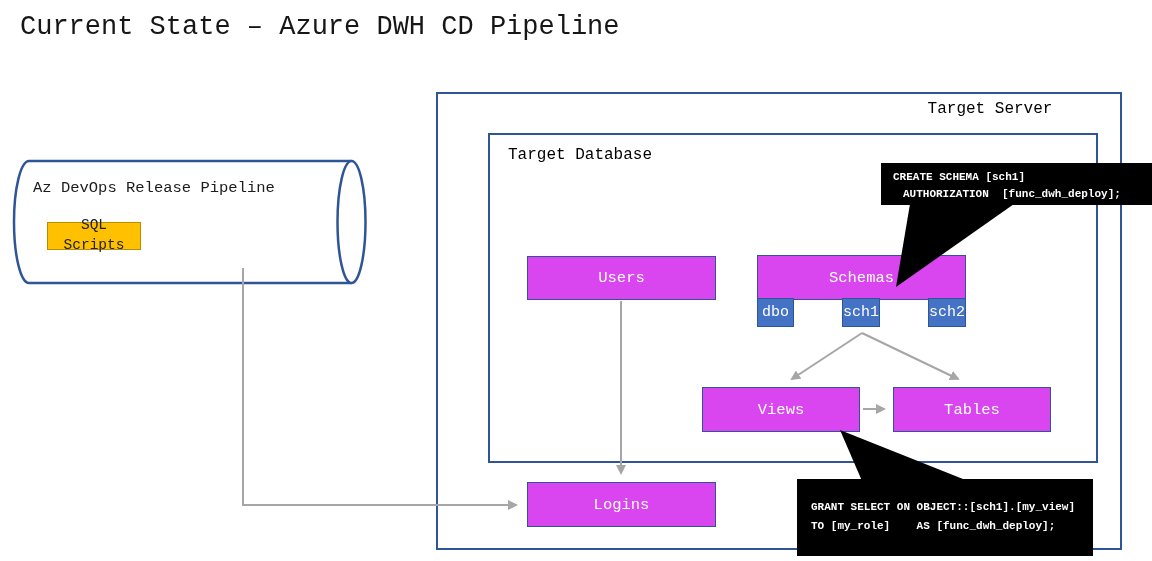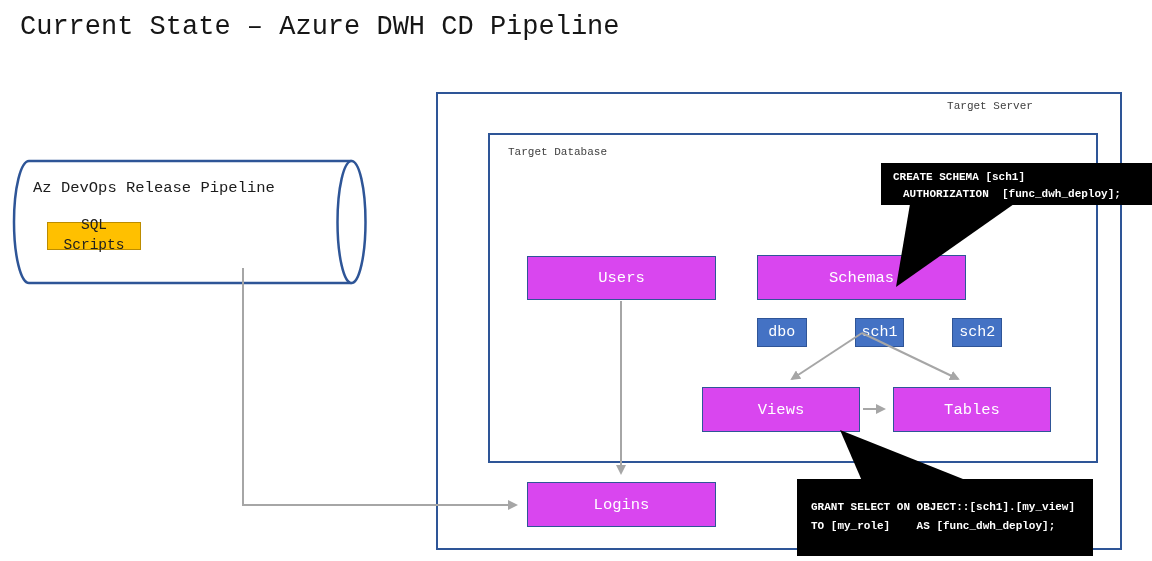--- a/index.html
+++ b/index.html
@@ -12,21 +12,21 @@
     position:absolute;left:20px;top:12px;font-size:27px;color:#161616;
     font-weight:400;letter-spacing:0;white-space:nowrap;
   }
   .cyl-label{position:absolute;left:33px;top:179px;font-size:15.5px;color:#1c1c1c;white-space:nowrap;}
   .gold-box{
     position:absolute;background:#FFC000;border:1.5px solid #BC8C00;box-sizing:border-box;
     display:flex;flex-direction:column;align-items:center;justify-content:center;
     font-size:14.5px;color:#202020;line-height:1.35;text-align:center;
   }
   .frame{position:absolute;border:2.5px solid #2E5597;box-sizing:border-box;background:transparent;}
-  .frame-label{position:absolute;font-size:11px;color:#404040;white-space:nowrap;}
+  .frame-label{position:absolute;font-size:16px;color:#000000;white-space:nowrap;}
   .blue-box{
     position:absolute;background:#d946ef;border:1.5px solid #2F5597;box-sizing:border-box;
     display:flex;align-items:center;justify-content:center;color:#ffffff;font-size:15.5px;
   }
   .schema-row{position:absolute;display:flex;gap:3px;}
   .schema-cell{
     flex:1;background:#4472C4;border:1.5px solid #2F5597;box-sizing:border-box;
     display:flex;align-items:center;justify-content:center;color:#ffffff;font-size:15px;
   }
   .callout{
@@ -68,21 +68,21 @@
   <div class="frame-label" style="left:508px;top:146px;">Target Database</div>
 
   <div class="blue-box z2" style="left:527px;top:256px;width:189px;height:44px;">
     <span>Users</span>
   </div>
 
   <div class="blue-box z2" style="left:757px;top:255px;width:209px;height:45px;">
     <span>Schemas</span>
   </div>
 
-  <div class="schema-row z2" style="left:757px;top:318px;width:245px;height:29px;gap:48px;">
+  <div class="schema-row z2" style="left:757px;top:298px;width:209px;height:29px;gap:48px;">
     <div class="schema-cell">
       <span>dbo</span>
     </div>
     <div class="schema-cell">
       <span>sch1</span>
     </div>
     <div class="schema-cell">
       <span>sch2</span>
     </div>
   </div>

